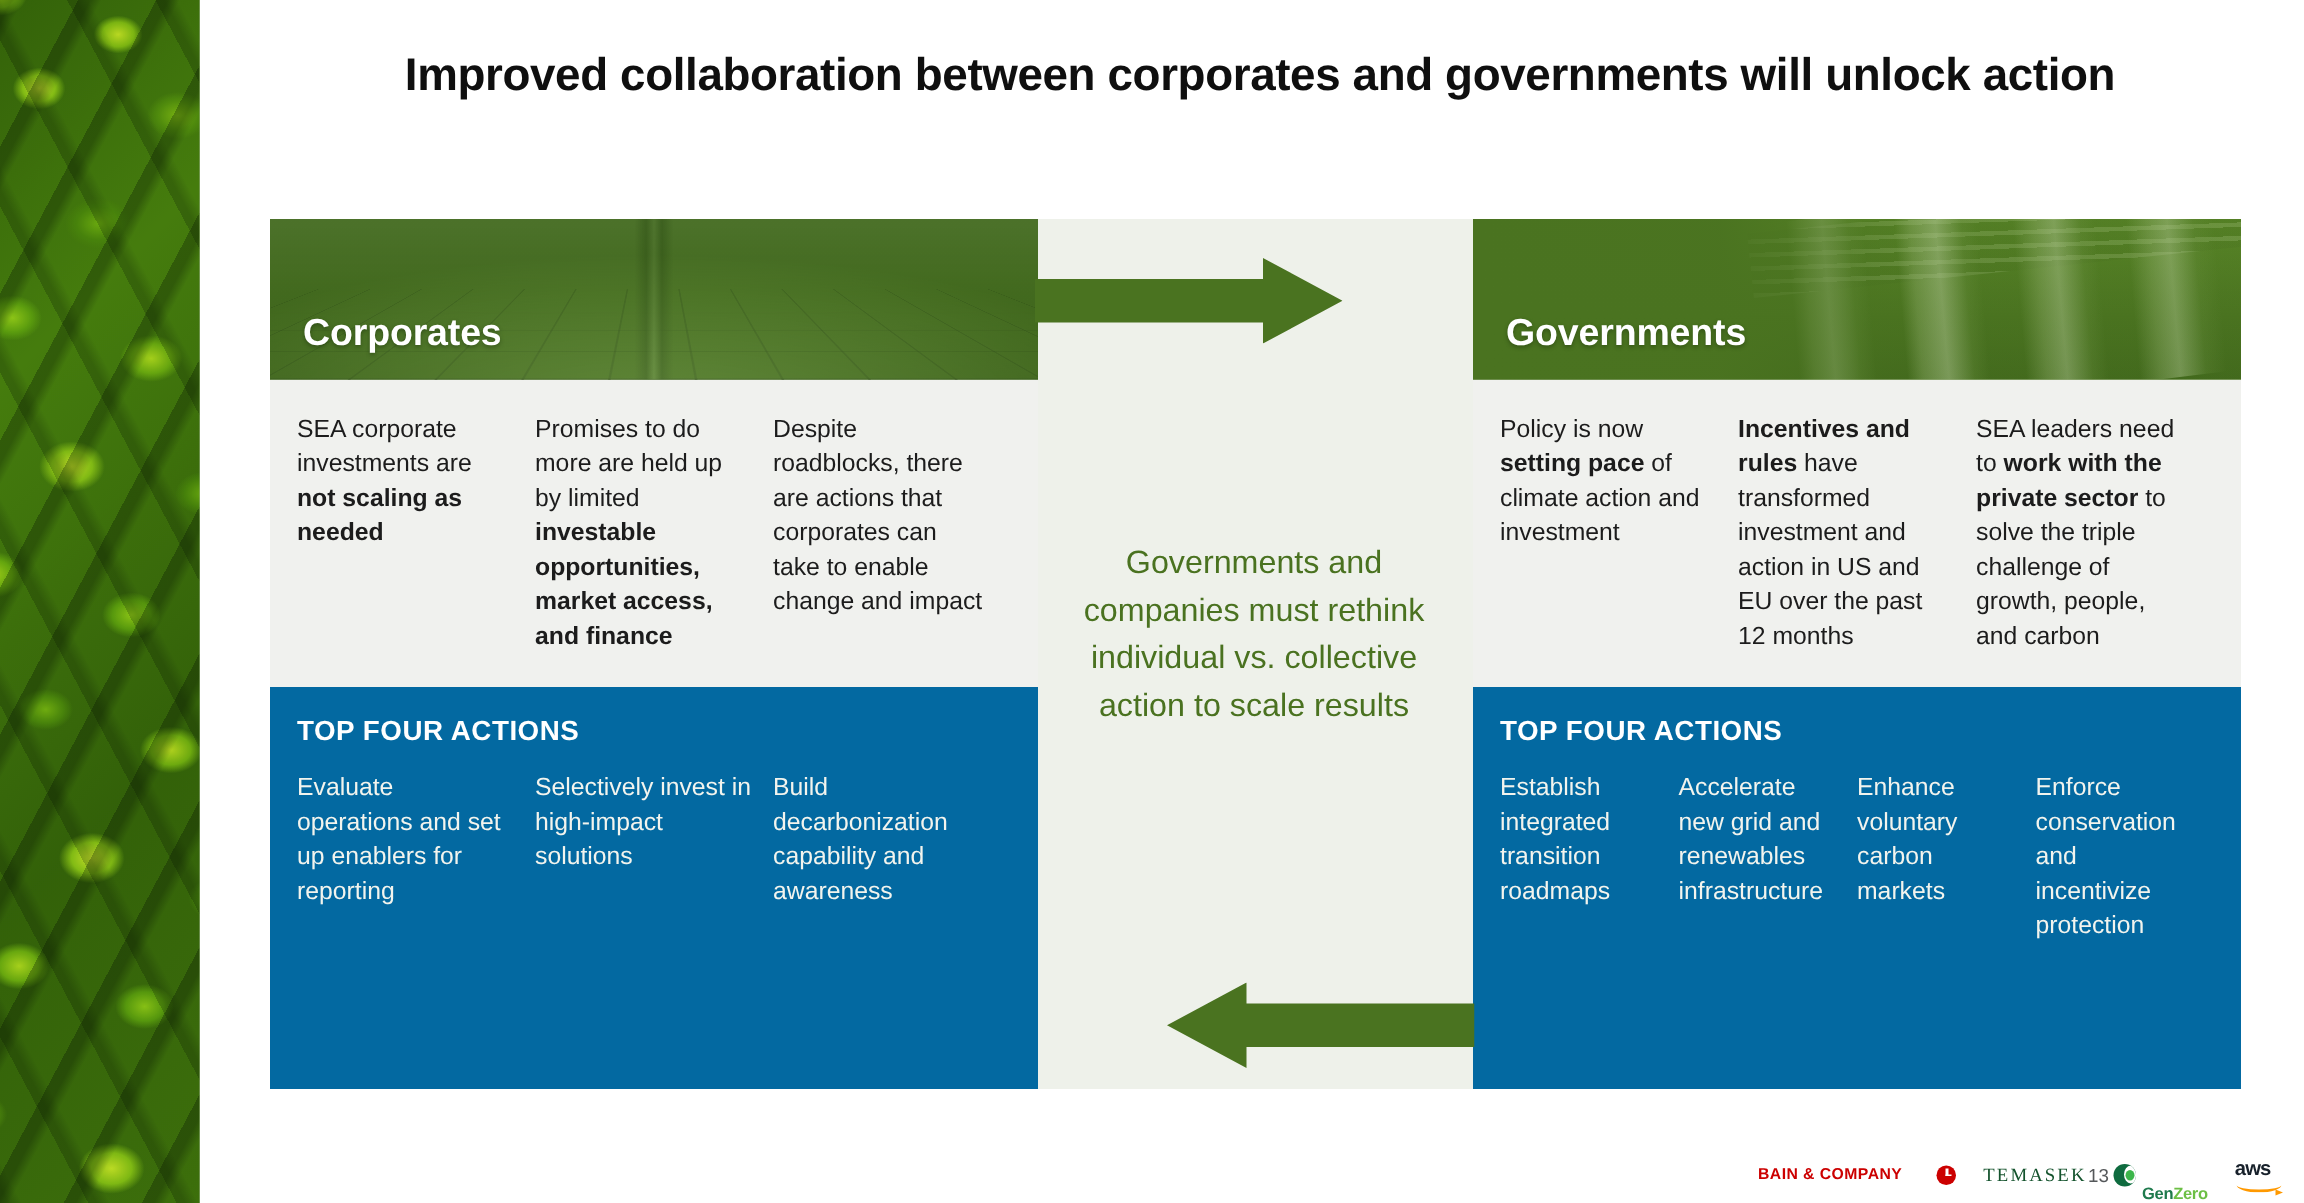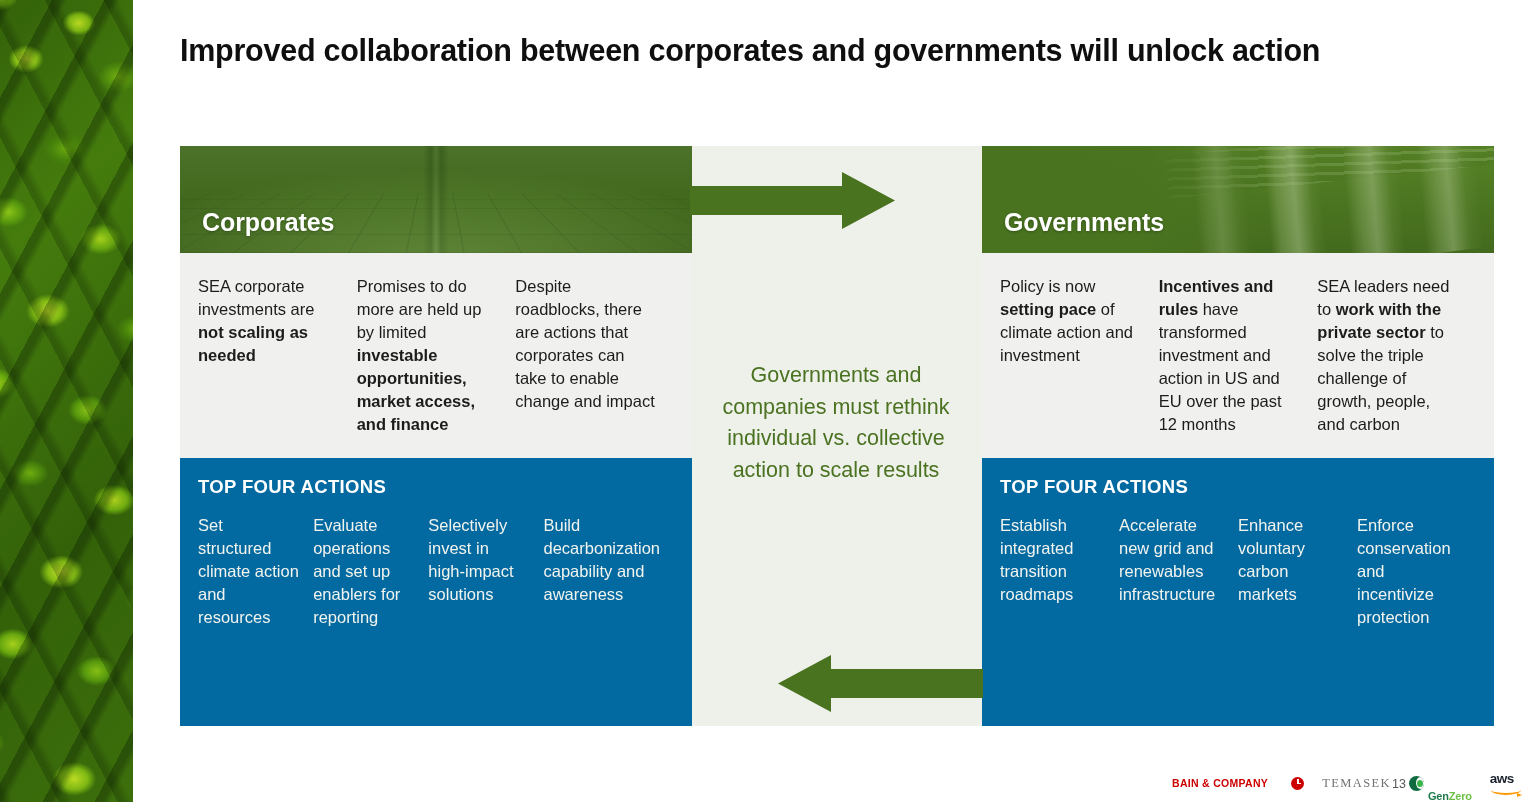--- a/index.html
+++ b/index.html
@@ -77,20 +77,21 @@
   .slide-title {
     position: absolute;
     left: 180px;
     top: 33px;
     width: 1320px;
     font-size: 30.5px;
     font-weight: 700;
     letter-spacing: -0.25px;
     color: #0f0f0f;
     line-height: 1.15;
+    text-align: center;
   }
 
   
   .center-panel {
     position: absolute;
     left: 690px; top: 146px;
     width: 292px; height: 580px;
     background: #eef1ea;
   }
   .center-text {
@@ -254,21 +255,21 @@
     content: "";
     position: absolute; left: 6px; top: 2.5px;
     width: 1.4px; height: 4.5px; background: #fff;
   }
   .bain-mark::after {
     content: "";
     position: absolute; left: 6px; top: 6.2px;
     width: 4px; height: 1.4px; background: #fff;
   }
   .logo-temasek {
-    color: #737373;
+    color: #14532d;
     font-family: "Liberation Serif", serif;
     font-size: 12.5px;
     letter-spacing: 1.4px;
   }
   .logo-genzero {
     display: flex; align-items: center; gap: 4px;
   }
   .gz-mark {
     width: 15px; height: 15px; border-radius: 50%;
     background: #0f6b3f;
@@ -347,21 +348,20 @@
       <div class="panel-header-label">Corporates</div>
     </div>
     <div class="panel-body" id="corporates-points">
         <div class="col"><span>SEA corporate investments are </span><b>not scaling as needed</b></div>
         <div class="col"><span>Promises to do more are held up by limited </span><b>investable opportunities, market access, and finance</b></div>
         <div class="col"><span>Despite roadblocks, there are actions that corporates can take to enable change and impact</span></div>
       </div>
     <div class="actions">
       <div class="actions-title">TOP FOUR ACTIONS</div>
       <div class="actions-cols" id="corporates-actions">
-          <div class="acol">Set structured climate action and resources</div>
           <div class="acol">Evaluate operations and set up enablers for reporting</div>
           <div class="acol">Selectively invest in high-impact solutions</div>
           <div class="acol">Build decarbonization capability and awareness</div>
         </div>
     </div>
   </div>
 
   <div class="panel right">
     <div class="panel-header">
       <div class="photo columns-photo">

